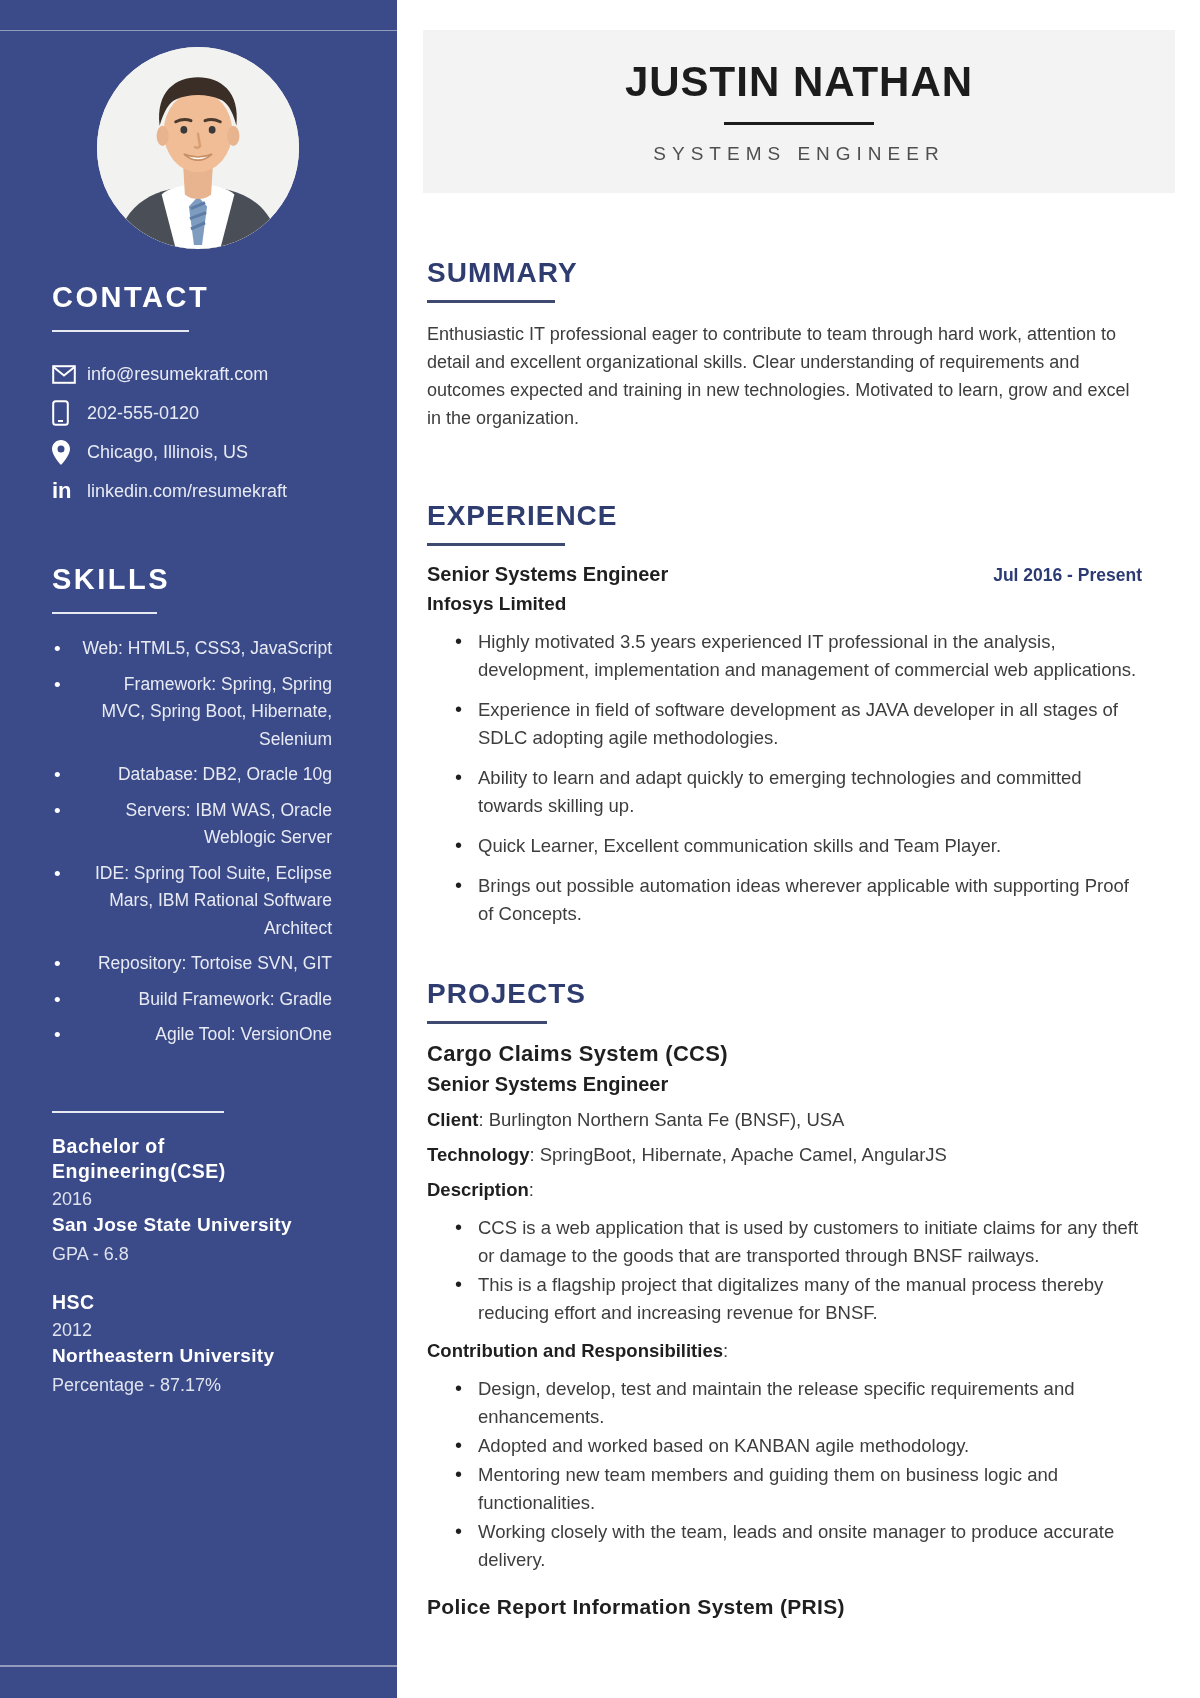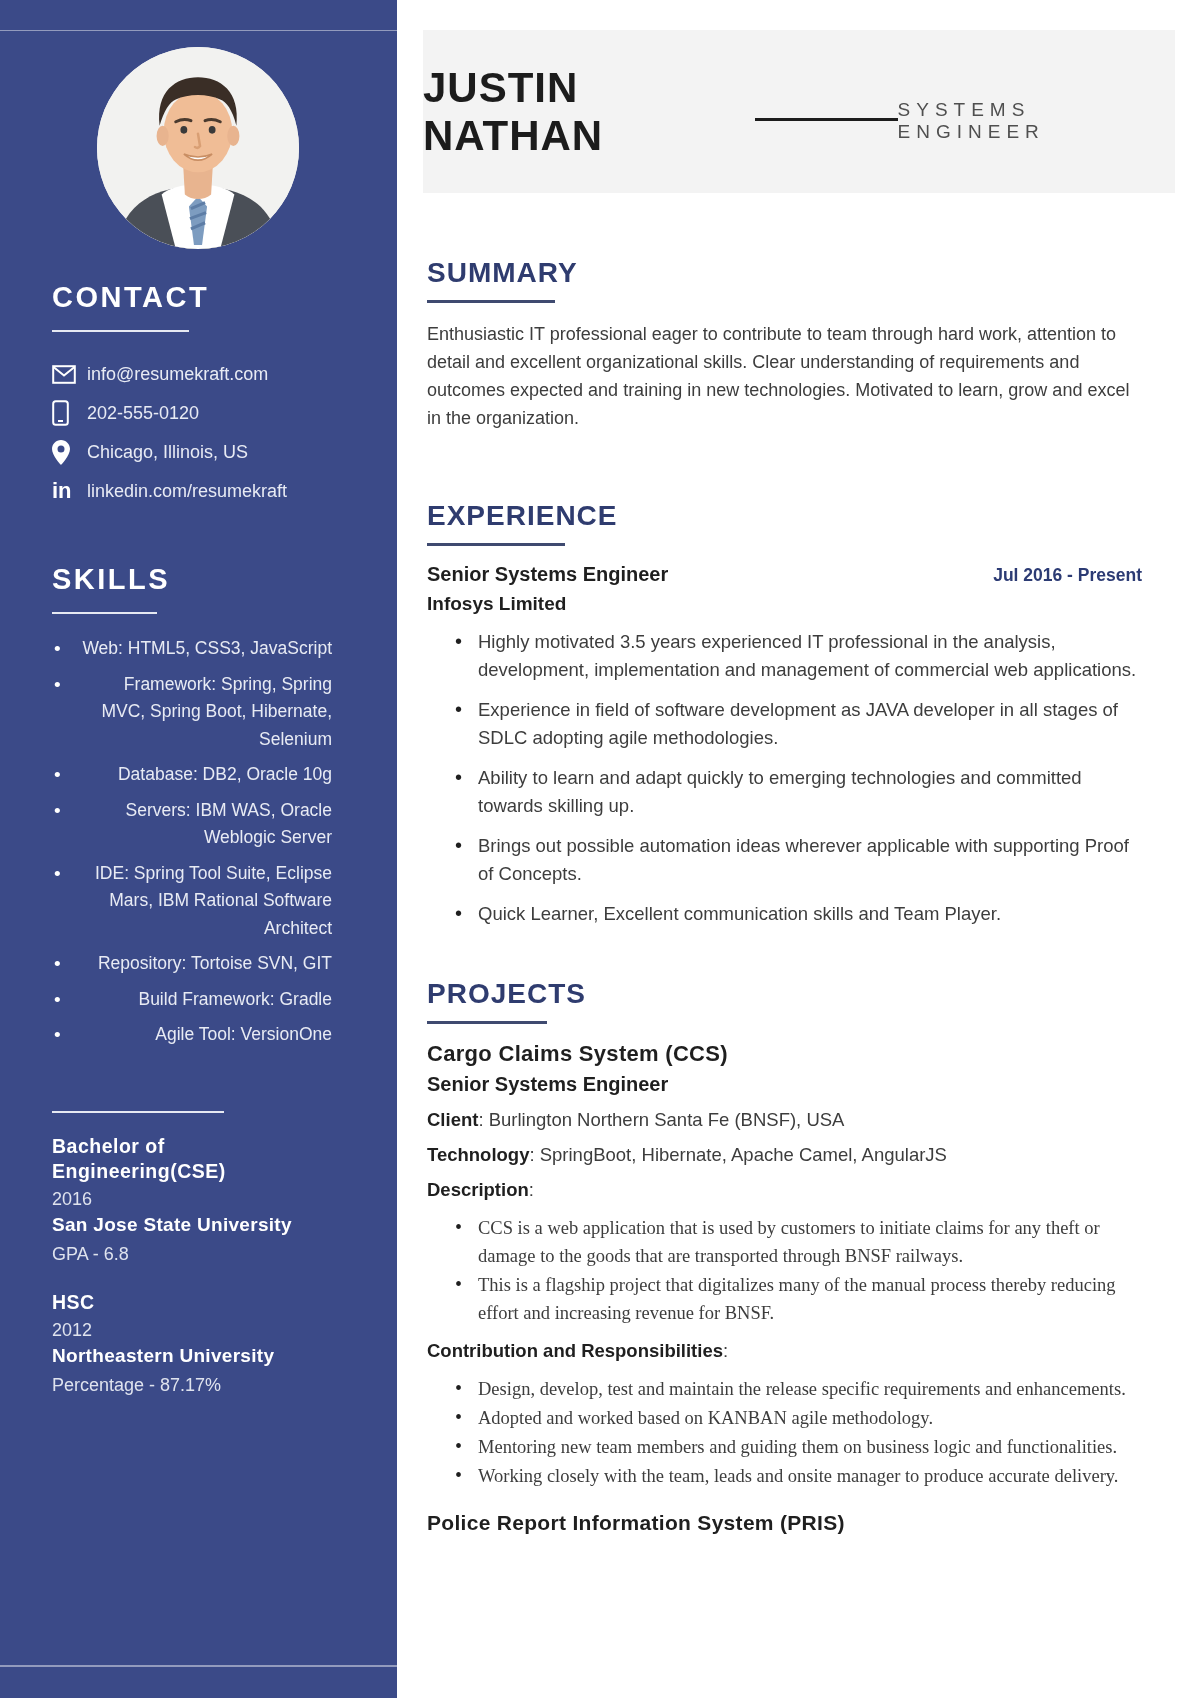--- a/index.html
+++ b/index.html
@@ -55,21 +55,21 @@
   .edu-degree { font-size:19.5px; font-weight:bold; color:#ffffff; line-height:25px; letter-spacing:.5px; }
   .edu-year { font-size:18px; color:#dfe3ee; line-height:26px; margin-top:2px; }
   .edu-school { font-size:19px; font-weight:bold; color:#ffffff; line-height:25px; letter-spacing:.3px; }
   .edu-detail { font-size:18px; color:#dfe3ee; margin-top:7px; }
 
   
   .main { position:absolute; left:397px; top:0; width:803px; }
 
   .header-box {
     margin:30px 25px 0 26px; height:163px; background:#f3f3f3;
-    display:flex; align-items:center; justify-content:center;
+    display:flex; flex-direction:column; align-items:center; justify-content:center;
   }
   .name { font-size:42px; font-weight:bold; color:#1c1c1c; letter-spacing:1px; }
   .name-rule { width:150px; height:3px; background:#1c1c1c; margin-top:16px; }
   .job-heading { margin-top:18px; font-size:19px; color:#4f4f4f; letter-spacing:6px; }
 
   .content { padding:0 58px 0 30px; }
 
   h2.sec {
     font-size:28px; font-weight:bold; color:#2f3c6f; letter-spacing:1px; line-height:28px;
   }
@@ -95,21 +95,21 @@
     content:"\2022"; position:absolute; left:28px; top:-1px; font-size:20px; color:#1f1f1f;
   }
   ul.bullets.spaced li { margin-bottom:12px; }
   ul.bullets.tight li { margin-bottom:1px; }
 
   .sec-projects { margin-top:52px; }
   .proj-name { margin-top:17px; font-size:22px; font-weight:bold; color:#1f1f1f; letter-spacing:.3px; }
   .proj-role { font-size:20px; font-weight:bold; color:#1f1f1f; margin-top:6px; }
   .proj-line { margin-top:13px; font-size:18.5px; color:#3d3d3d; }
   .proj-line b { color:#1f1f1f; }
-  .proj-bullets { margin-top:12px;font-family:Liberation Serif, serif; }
+  .proj-bullets { margin-top:12px; }
   .next-proj { margin-top:21px; font-size:21px; font-weight:bold; color:#1f1f1f; letter-spacing:.3px; }
 </style>
 </head>
 <body>
 
 <aside class="sidebar">
   <div class="page-edge top"></div>
   <div class="page-edge bottom"></div>
 
   <div class="photo-wrap">
@@ -238,22 +238,22 @@
       <div class="job-header">
         <span class="job-title">Senior Systems Engineer</span>
         <span class="job-dates">Jul 2016 - Present</span>
       </div>
       <div class="job-company">Infosys Limited</div>
 
       <ul class="bullets spaced">
         <li>Highly motivated 3.5 years experienced IT professional in the analysis, development, implementation and management of commercial web applications.</li>
         <li>Experience in field of software development as JAVA developer in all stages of SDLC adopting agile methodologies.</li>
         <li>Ability to learn and adapt quickly to emerging technologies and committed towards skilling up.</li>
+        <li>Quick Learner, Excellent communication skills and Team Player.</li>
         <li>Brings out possible automation ideas wherever applicable with supporting Proof of Concepts.</li>
-        <li>Quick Learner, Excellent communication skills and Team Player.</li>
       </ul>
     </section>
 
     <section class="sec-projects">
       <h2 class="sec">PROJECTS</h2>
       <div class="sec-rule rule-projects"></div>
 
       <div class="proj-name">Cargo Claims System (CCS)</div>
       <div class="proj-role">Senior Systems Engineer</div>
 

